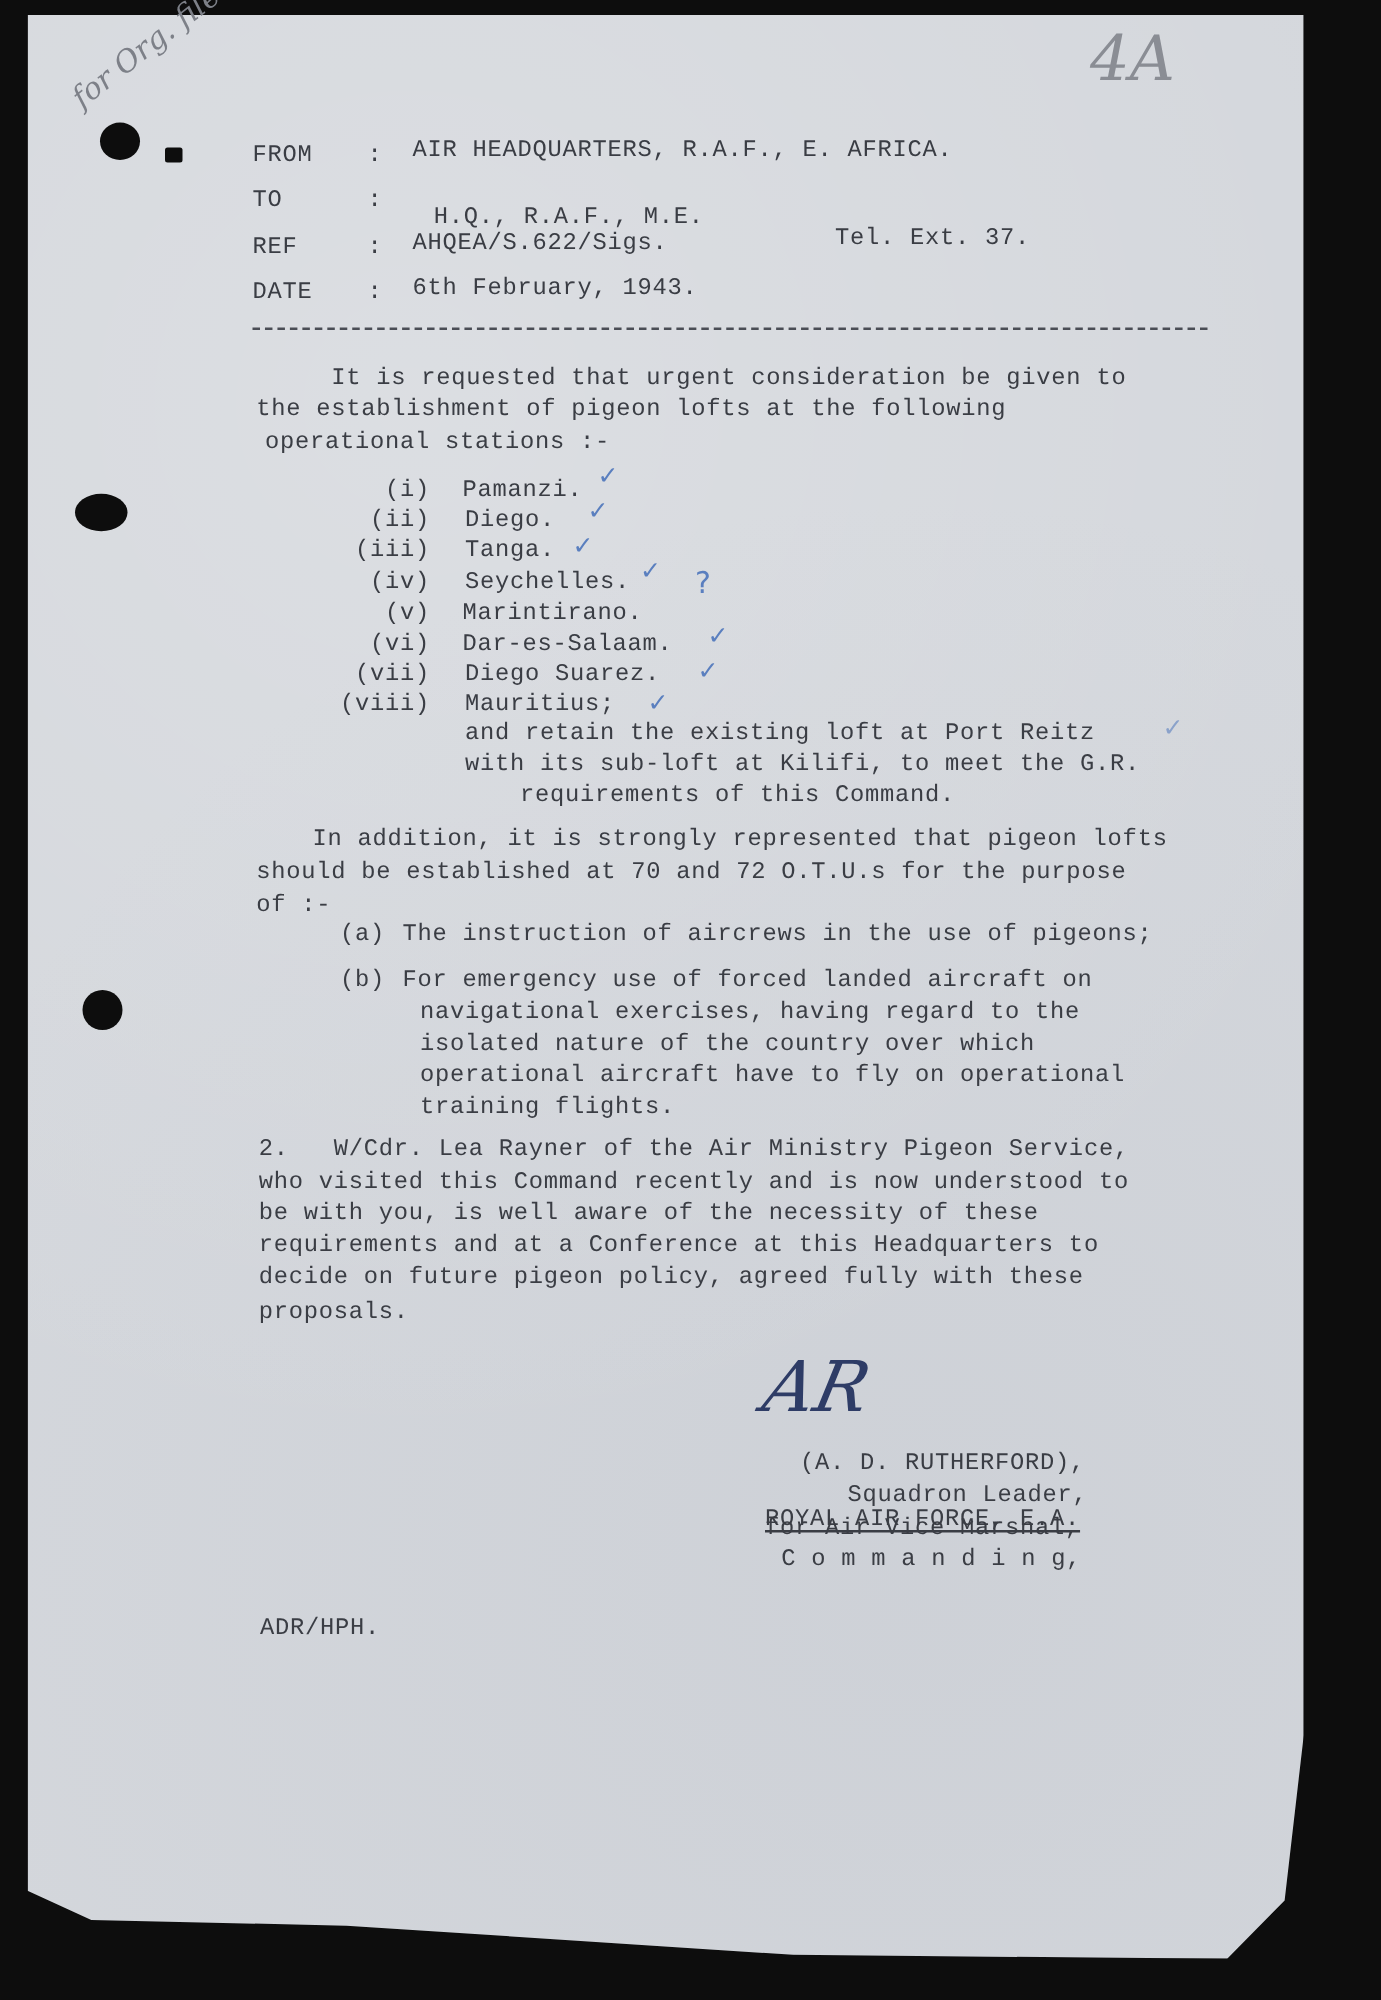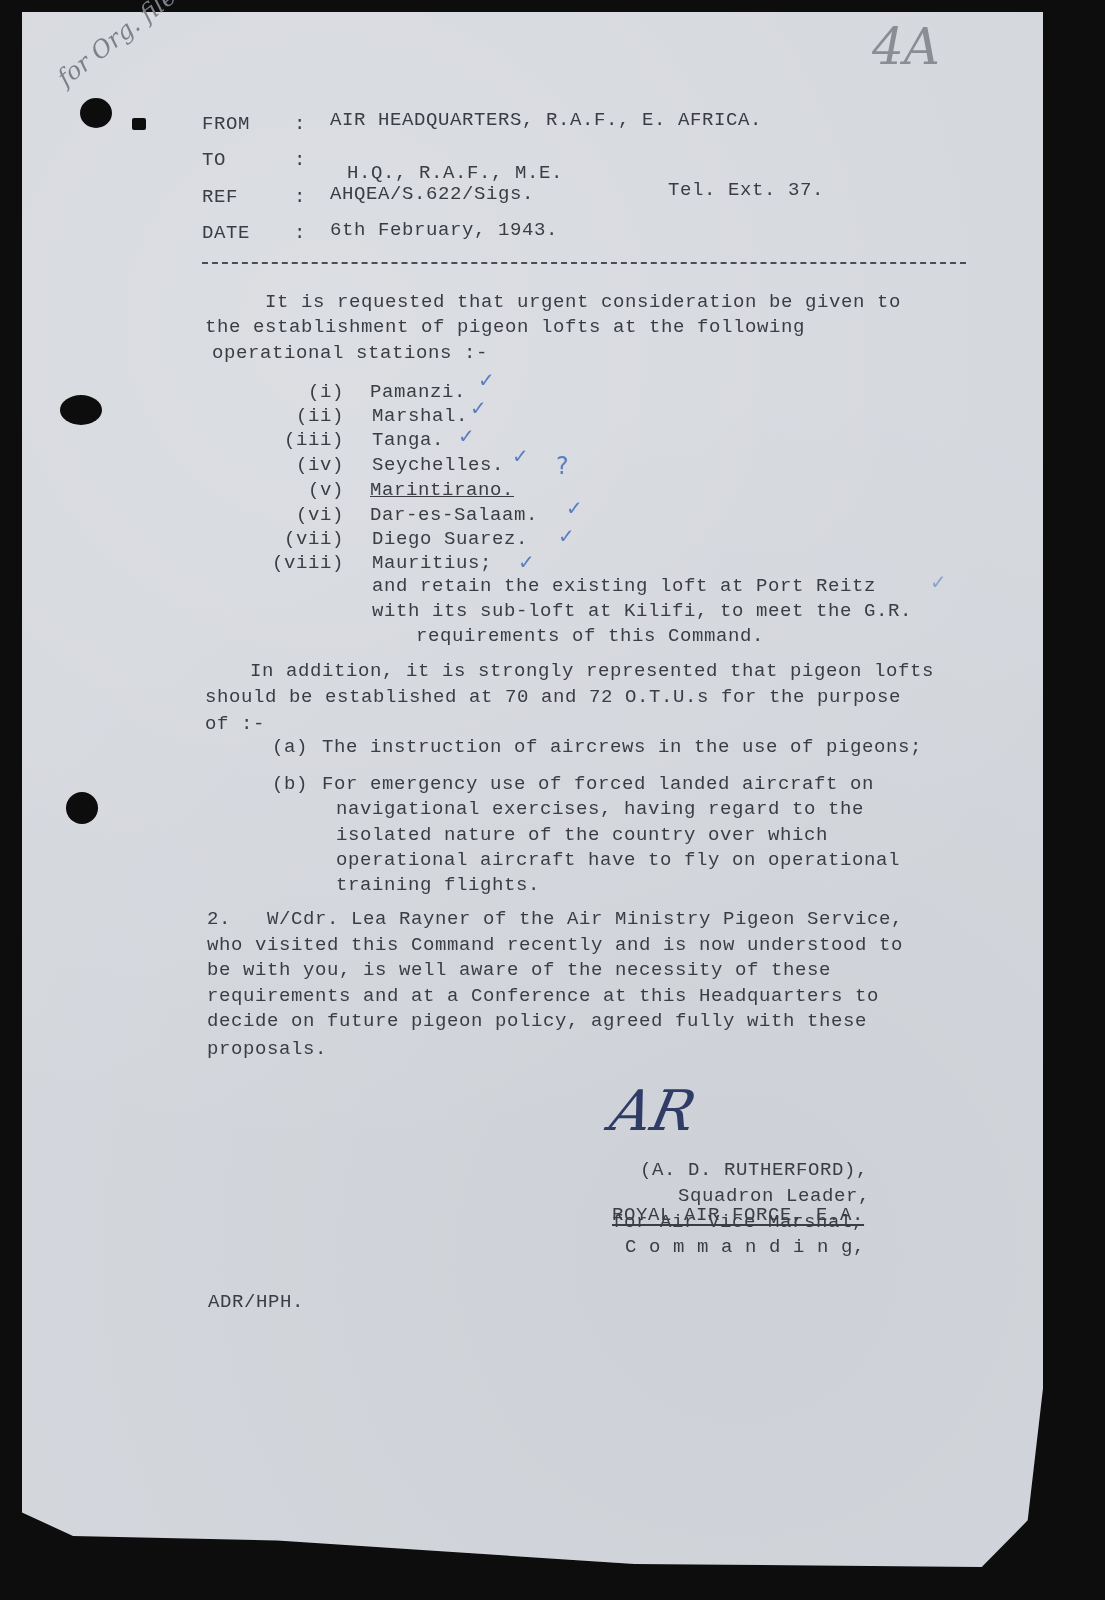--- a/index.html
+++ b/index.html
@@ -89,33 +89,33 @@
 <div class="txt" style="left:205px;top:290px;">     It is requested that urgent consideration be given to</div>
 <div class="txt" style="left:205px;top:315px;">the establishment of pigeon lofts at the following</div>
 <div class="txt" style="left:212px;top:341px;">operational stations :-</div>
 
 <div>
   <div class="txt" style="left:286px;top:380px;width:58px;text-align:right;">(i)</div>
   <div class="txt" style="left:370px;top:380px;">Pamanzi.</div>
   <div class="tick" style="left:478px;top:368px;">✓</div>
 
   <div class="txt" style="left:286px;top:404px;width:58px;text-align:right;">(ii)</div>
-  <div class="txt" style="left:372px;top:404px;">Marshal.</div>
+  <div class="txt" style="left:372px;top:404px;">Diego.</div>
   <div class="tick" style="left:470px;top:396px;">✓</div>
 
   <div class="txt" style="left:270px;top:428px;width:74px;text-align:right;">(iii)</div>
   <div class="txt" style="left:372px;top:428px;">Tanga.</div>
   <div class="tick" style="left:458px;top:424px;">✓</div>
 
   <div class="txt" style="left:286px;top:453px;width:58px;text-align:right;">(iv)</div>
   <div class="txt" style="left:372px;top:453px;">Seychelles.</div>
   <div class="tick" style="left:512px;top:444px;">✓</div>
 
   <div class="txt" style="left:286px;top:478px;width:58px;text-align:right;">(v)</div>
-  <div class="txt" style="left:370px;top:478px;text-decoration:underline;">Marintirano.</div>
+  <div class="txt" style="left:370px;top:478px;">Marintirano.</div>
   <div class="tick" style="left:556px;top:452px;font-size:24px;">?</div>
 
   <div class="txt" style="left:286px;top:503px;width:58px;text-align:right;">(vi)</div>
   <div class="txt" style="left:370px;top:503px;">Dar-es-Salaam.</div>
   <div class="tick" style="left:566px;top:496px;">✓</div>
 
   <div class="txt" style="left:270px;top:527px;width:74px;text-align:right;">(vii)</div>
   <div class="txt" style="left:372px;top:527px;">Diego Suarez.</div>
   <div class="tick" style="left:558px;top:524px;">✓</div>
 

